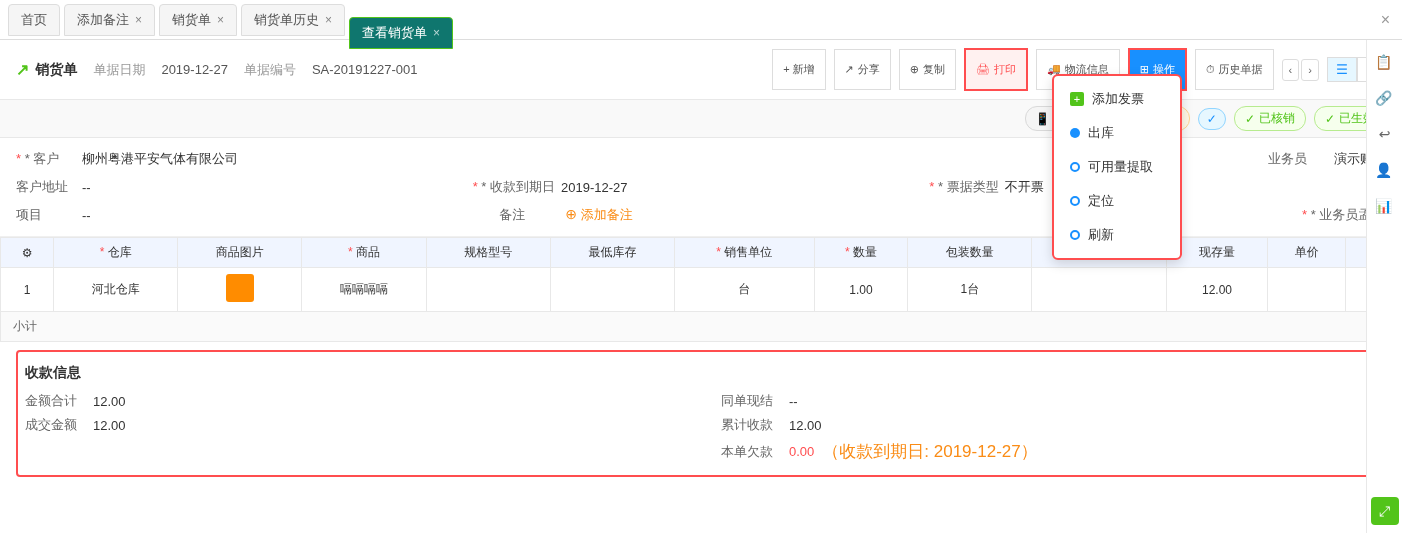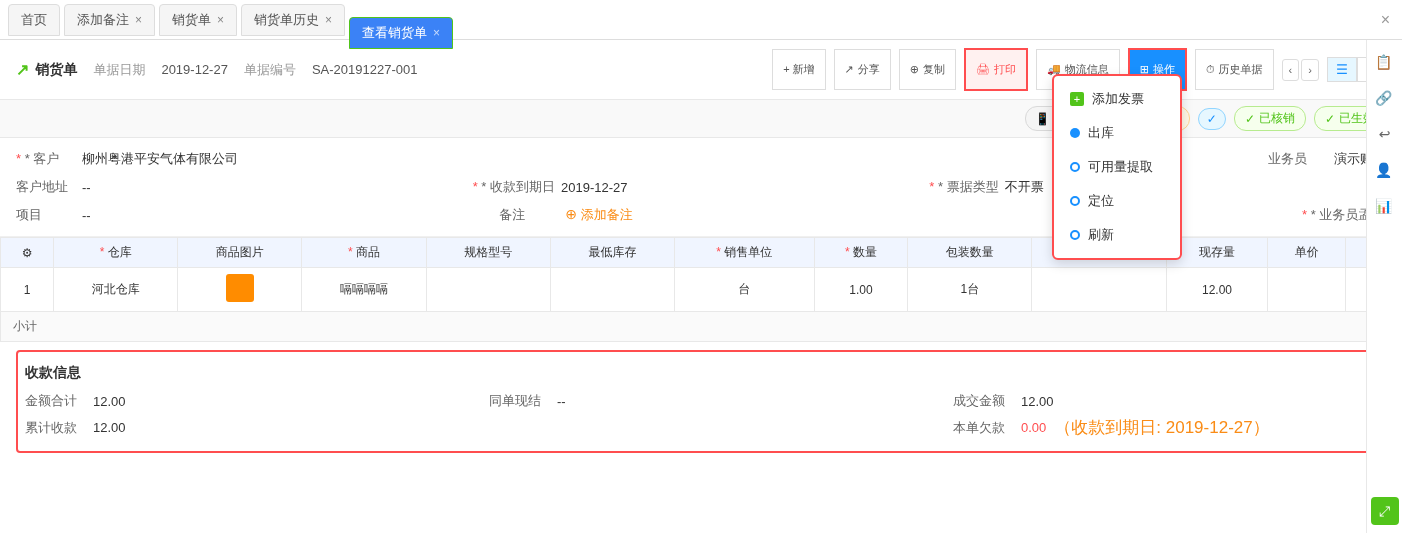--- a/index.html
+++ b/index.html
@@ -11,21 +11,21 @@
       border-bottom: 1px solid #ddd; height: 40px; padding: 0 8px;
       position: relative;
     }
     .tab-item {
       display: flex; align-items: center; padding: 0 12px; height: 32px;
       border: 1px solid #ddd; border-radius: 4px 4px 0 0; margin-right: 4px;
       background: #f5f5f5; cursor: pointer; font-size: 13px; color: #555;
       white-space: nowrap;
     }
     .tab-item.active {
-      background: #3b82f6; color: #fff; border-color: #52c41a; margin-top: 27px;
+      background: #0f766e; color: #fff; border-color: #52c41a; margin-top: 27px;
     }
     .tab-item .tab-close {
       margin-left: 6px; font-size: 12px; opacity: 0.7; cursor: pointer;
     }
     .tab-close-global {
       position: absolute; right: 12px; font-size: 16px; cursor: pointer; color: #999;
     }
 
     
     .main-content {
@@ -119,21 +119,21 @@
       display: inline-block; border-radius: 3px;
     }
 
     
     .footer-info {
       padding: 12px 7px; border: 2px solid #ff4d4f; margin: 8px 16px;
       border-radius: 4px; background: #fff;
     }
     .footer-title { font-weight: bold; margin-bottom: 10px; font-size: 14px; }
     .footer-grid {
-      display: grid; grid-template-columns: 1fr 1fr 1fr; gap: 6px 40px;
+      display: grid; grid-template-columns: 1fr 1fr; gap: 6px 40px;
     }
     .footer-row { display: flex; align-items: center; gap: 8px; font-size: 13px; }
     .footer-label { color: #666; min-width: 60px; }
     .footer-val { color: #333; }
     .footer-val.red { color: #ff4d4f; }
 
     
     .dropdown-overlay {
       position: absolute; top: 74px; right: 220px; z-index: 999;
     }

